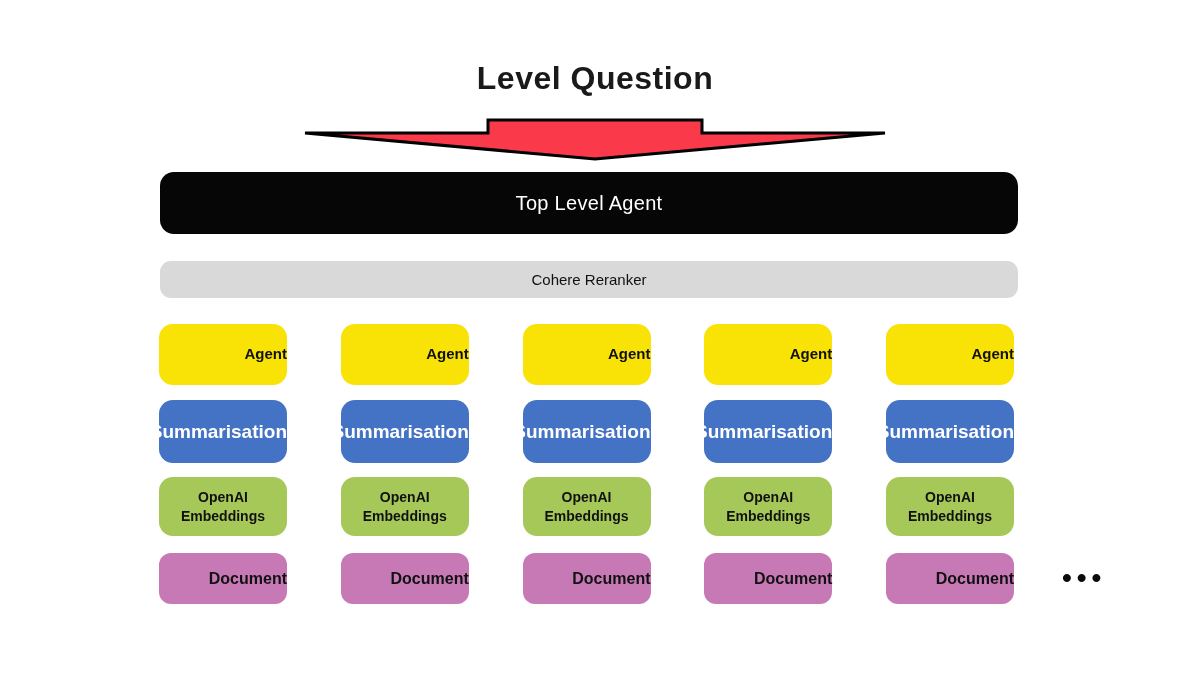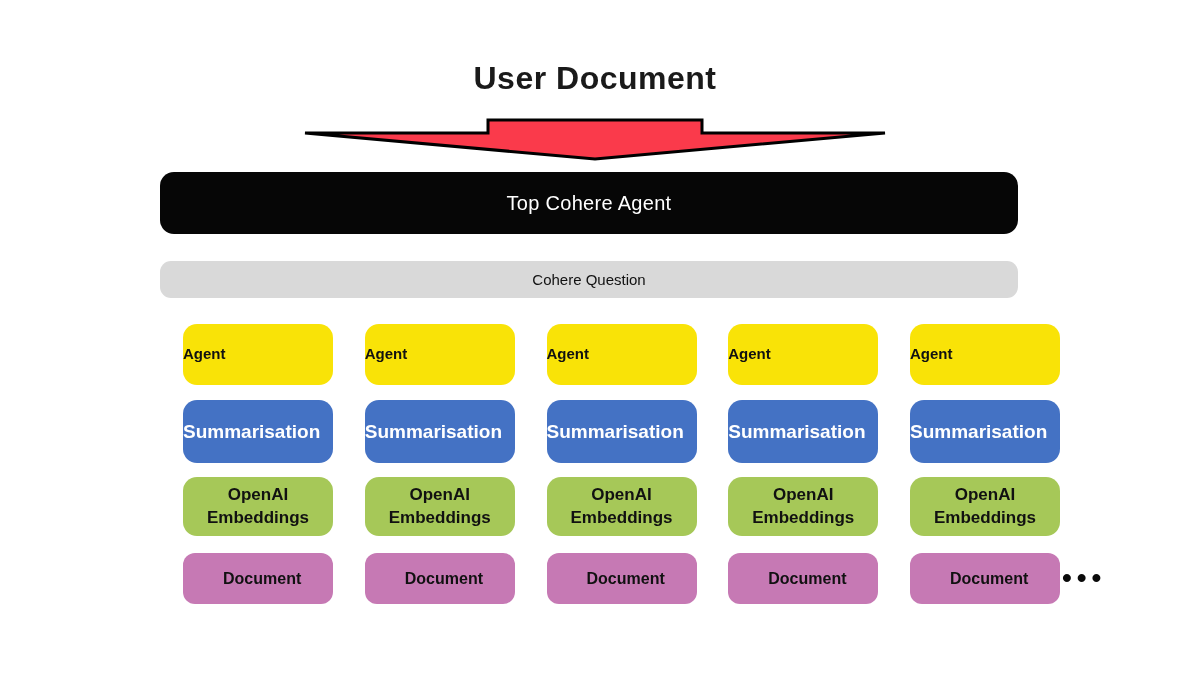--- a/index.html
+++ b/index.html
@@ -52,44 +52,43 @@
   }
 
   .columns {
     position: absolute;
     left: 159px; top: 324px; width: 861px;
     display: flex;
     justify-content: space-between;
   }
   .column { width: 134px; display: flex; flex-direction: column; }
   .box {
-    width: 150px;
+    width: 128px;
     border-radius: 14px;
-    display: flex; align-items: center; justify-content: flex-start;
+    display: flex; align-items: center; justify-content: flex-end;
     text-align: center;
     line-height: 1.35;
-    margin-left: 24px;
   }
   .box-agent {
     height: 61px; margin-bottom: 15px;
     background: var(--agent-bg, #f9e307);
     color: var(--agent-text, #111111);
     font-size: 15px; font-weight: 600;
   }
   .box-summarisation {
     height: 63px; margin-bottom: 14px;
     background: var(--summarisation-bg, #4472c4);
     color: var(--summarisation-text, #ffffff);
     font-size: 19px; font-weight: 600;
   }
   .box-embeddings {
     height: 59px; margin-bottom: 17px;
     background: var(--embeddings-bg, #a6c858);
     color: var(--embeddings-text, #111111);
-    font-size: 17px; font-weight: 600;
+    font-size: 14px; font-weight: 600;
     padding: 0 16px;
   }
   .box-document {
     height: 51px; margin-bottom: 0;
     background: var(--document-bg, #c679b4);
     color: var(--document-text, #111111);
     font-size: 16px; font-weight: 700;
     border-radius: 12px;
     padding-left: 40px;
   }
@@ -103,34 +102,34 @@
     letter-spacing: 5px;
     color: var(--ellipsis-color, #0a0a0a);
     line-height: 40px;
   }
 </style>
 </head>
 <body>
 
 <div id="stage">
 
-  <div class="page-title">User Document</div>
+  <div class="page-title">Level Question</div>
 
   <div class="arrow-wrap">
     <svg viewBox="0 0 584 52" preserveAspectRatio="none" aria-hidden="true">
       <polygon points="185,9 399,9 399,22 582,22 292,48 2,22 185,22" style="fill:var(--arrow-fill,#fa3a4b);stroke:var(--arrow-stroke,#000);stroke-width:3;stroke-linejoin:miter"></polygon>
     </svg>
   </div>
 
   <div class="bar bar-top-agent">
-    <span>Top Cohere Agent</span>
+    <span>Top Level Agent</span>
   </div>
 
   <div class="bar bar-reranker">
-    <span>Cohere Question</span>
+    <span>Cohere Reranker</span>
   </div>
 
   <div class="columns">
   <div class="column">
     <div class="box box-agent">
       <span>Agent</span>
     </div>
     <div class="box box-summarisation">
       <span>Summarisation</span>
     </div>

